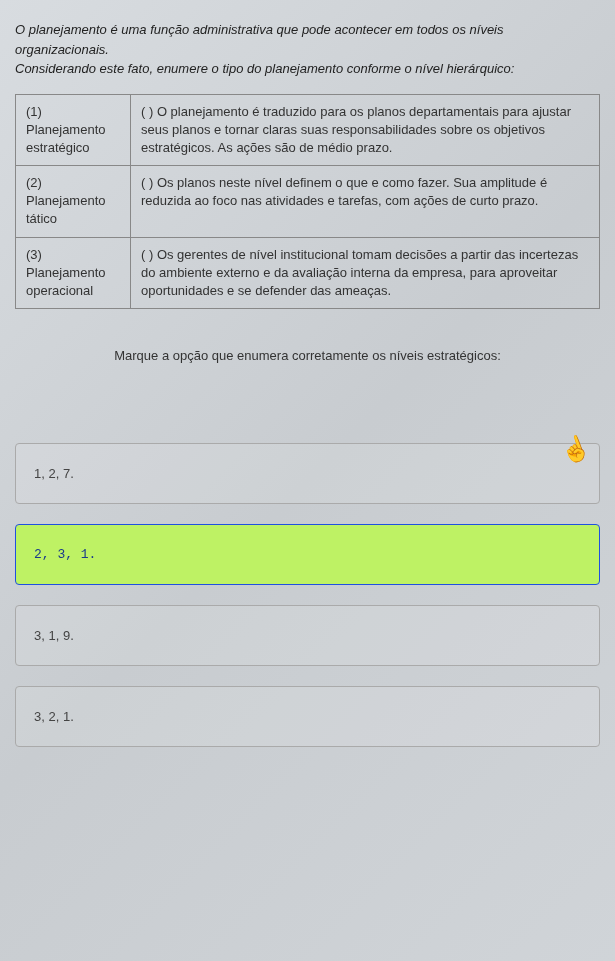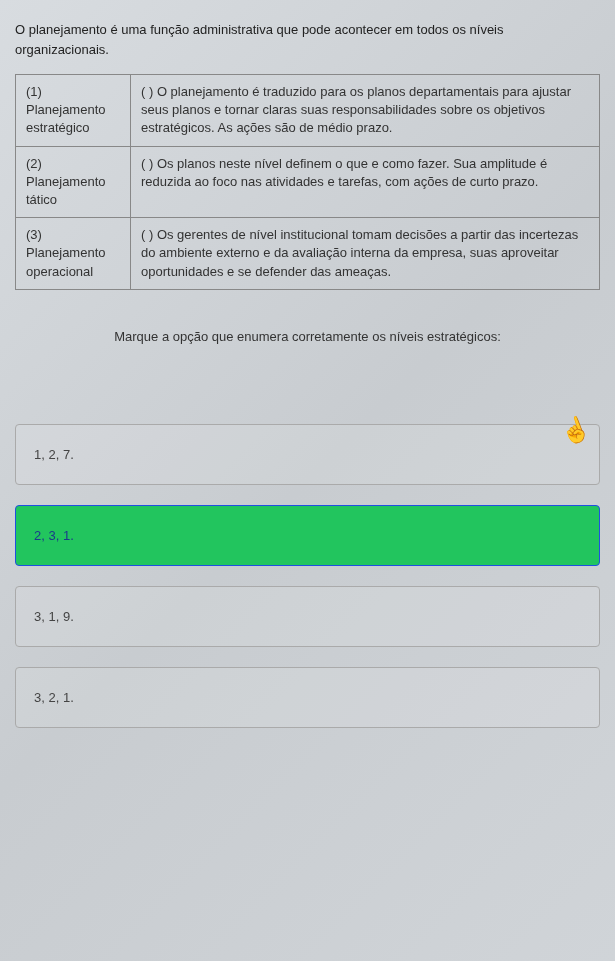--- a/index.html
+++ b/index.html
@@ -13,20 +13,21 @@
       width: 615px;
       min-height: 961px;
       padding: 20px 15px;
       font-size: 13px;
       color: #333;
     }
     .intro-text {
       margin-bottom: 15px;
       line-height: 1.5;
       color: #222;
+      font-style: italic;
     }
     .matching-table {
       width: 100%;
       border-collapse: collapse;
       margin-bottom: 20px;
       border: 1px solid #888;
     }
     .matching-table td {
       border: 1px solid #888;
       padding: 8px 10px;
@@ -45,55 +46,57 @@
       border: 1px solid #aaa;
       border-radius: 4px;
       padding: 22px 18px;
       margin-bottom: 20px;
       background: rgba(255,255,255,0.1);
       cursor: pointer;
       position: relative;
       color: #444;
     }
     .option.selected {
-      background: #22c55e;
+      background: #bef264;
       color: #1a3a8a;
       border: 1px solid #2050e0;
+      font-family: Liberation Mono, monospace;
     }
     .cursor-icon {
       position: absolute;
       right: 8px;
       top: -8px;
       font-size: 24px;
       color: #555;
     }
   </style>
 </head>
 <body>
 
 <div class="intro-text">
   <span>O planejamento é uma função administrativa que pode acontecer em todos os níveis organizacionais.</span><br>
+  <span>Considerando este fato, enumere o tipo do planejamento conforme o nível hierárquico:</span>
 </div>
 
 <table class="matching-table">
   <tbody id="table-body">
       <tr>
         <td style="white-space: pre-line;">(1)
 Planejamento estratégico</td>
         <td>( ) O planejamento é traduzido para os planos departamentais para ajustar seus planos e tornar claras suas responsabilidades sobre os objetivos estratégicos. As ações são de médio prazo.</td>
       </tr>
       <tr>
         <td style="white-space: pre-line;">(2)
 Planejamento tático</td>
         <td>( ) Os planos neste nível definem o que e como fazer. Sua amplitude é reduzida ao foco nas atividades e tarefas, com ações de curto prazo.</td>
       </tr>
       <tr>
         <td style="white-space: pre-line;">(3)
 Planejamento operacional</td>
-        <td>( ) Os gerentes de nível institucional tomam decisões a partir das incertezas do ambiente externo e da avaliação interna da empresa, suas aproveitar oportunidades e se defender das ameaças.</td>
+        <td>( ) Os gerentes de nível institucional tomam decisões a partir das incertezas do ambiente externo e da avaliação interna da empresa, para aproveitar oportunidades e se defender das ameaças.</td>
       </tr>
     </tbody>
 </table>
 
 <div class="instruction-text">Marque a opção que enumera corretamente os níveis estratégicos:</div>
 
 <div id="options-container">
     <div class="option"><span>1, 2, 7.</span><span class="cursor-icon" style="transform: rotate(-20deg); display: inline-block;">☝</span></div>
     <div class="option selected"><span>2, 3, 1.</span></div>
     <div class="option"><span>3, 1, 9.</span></div>

